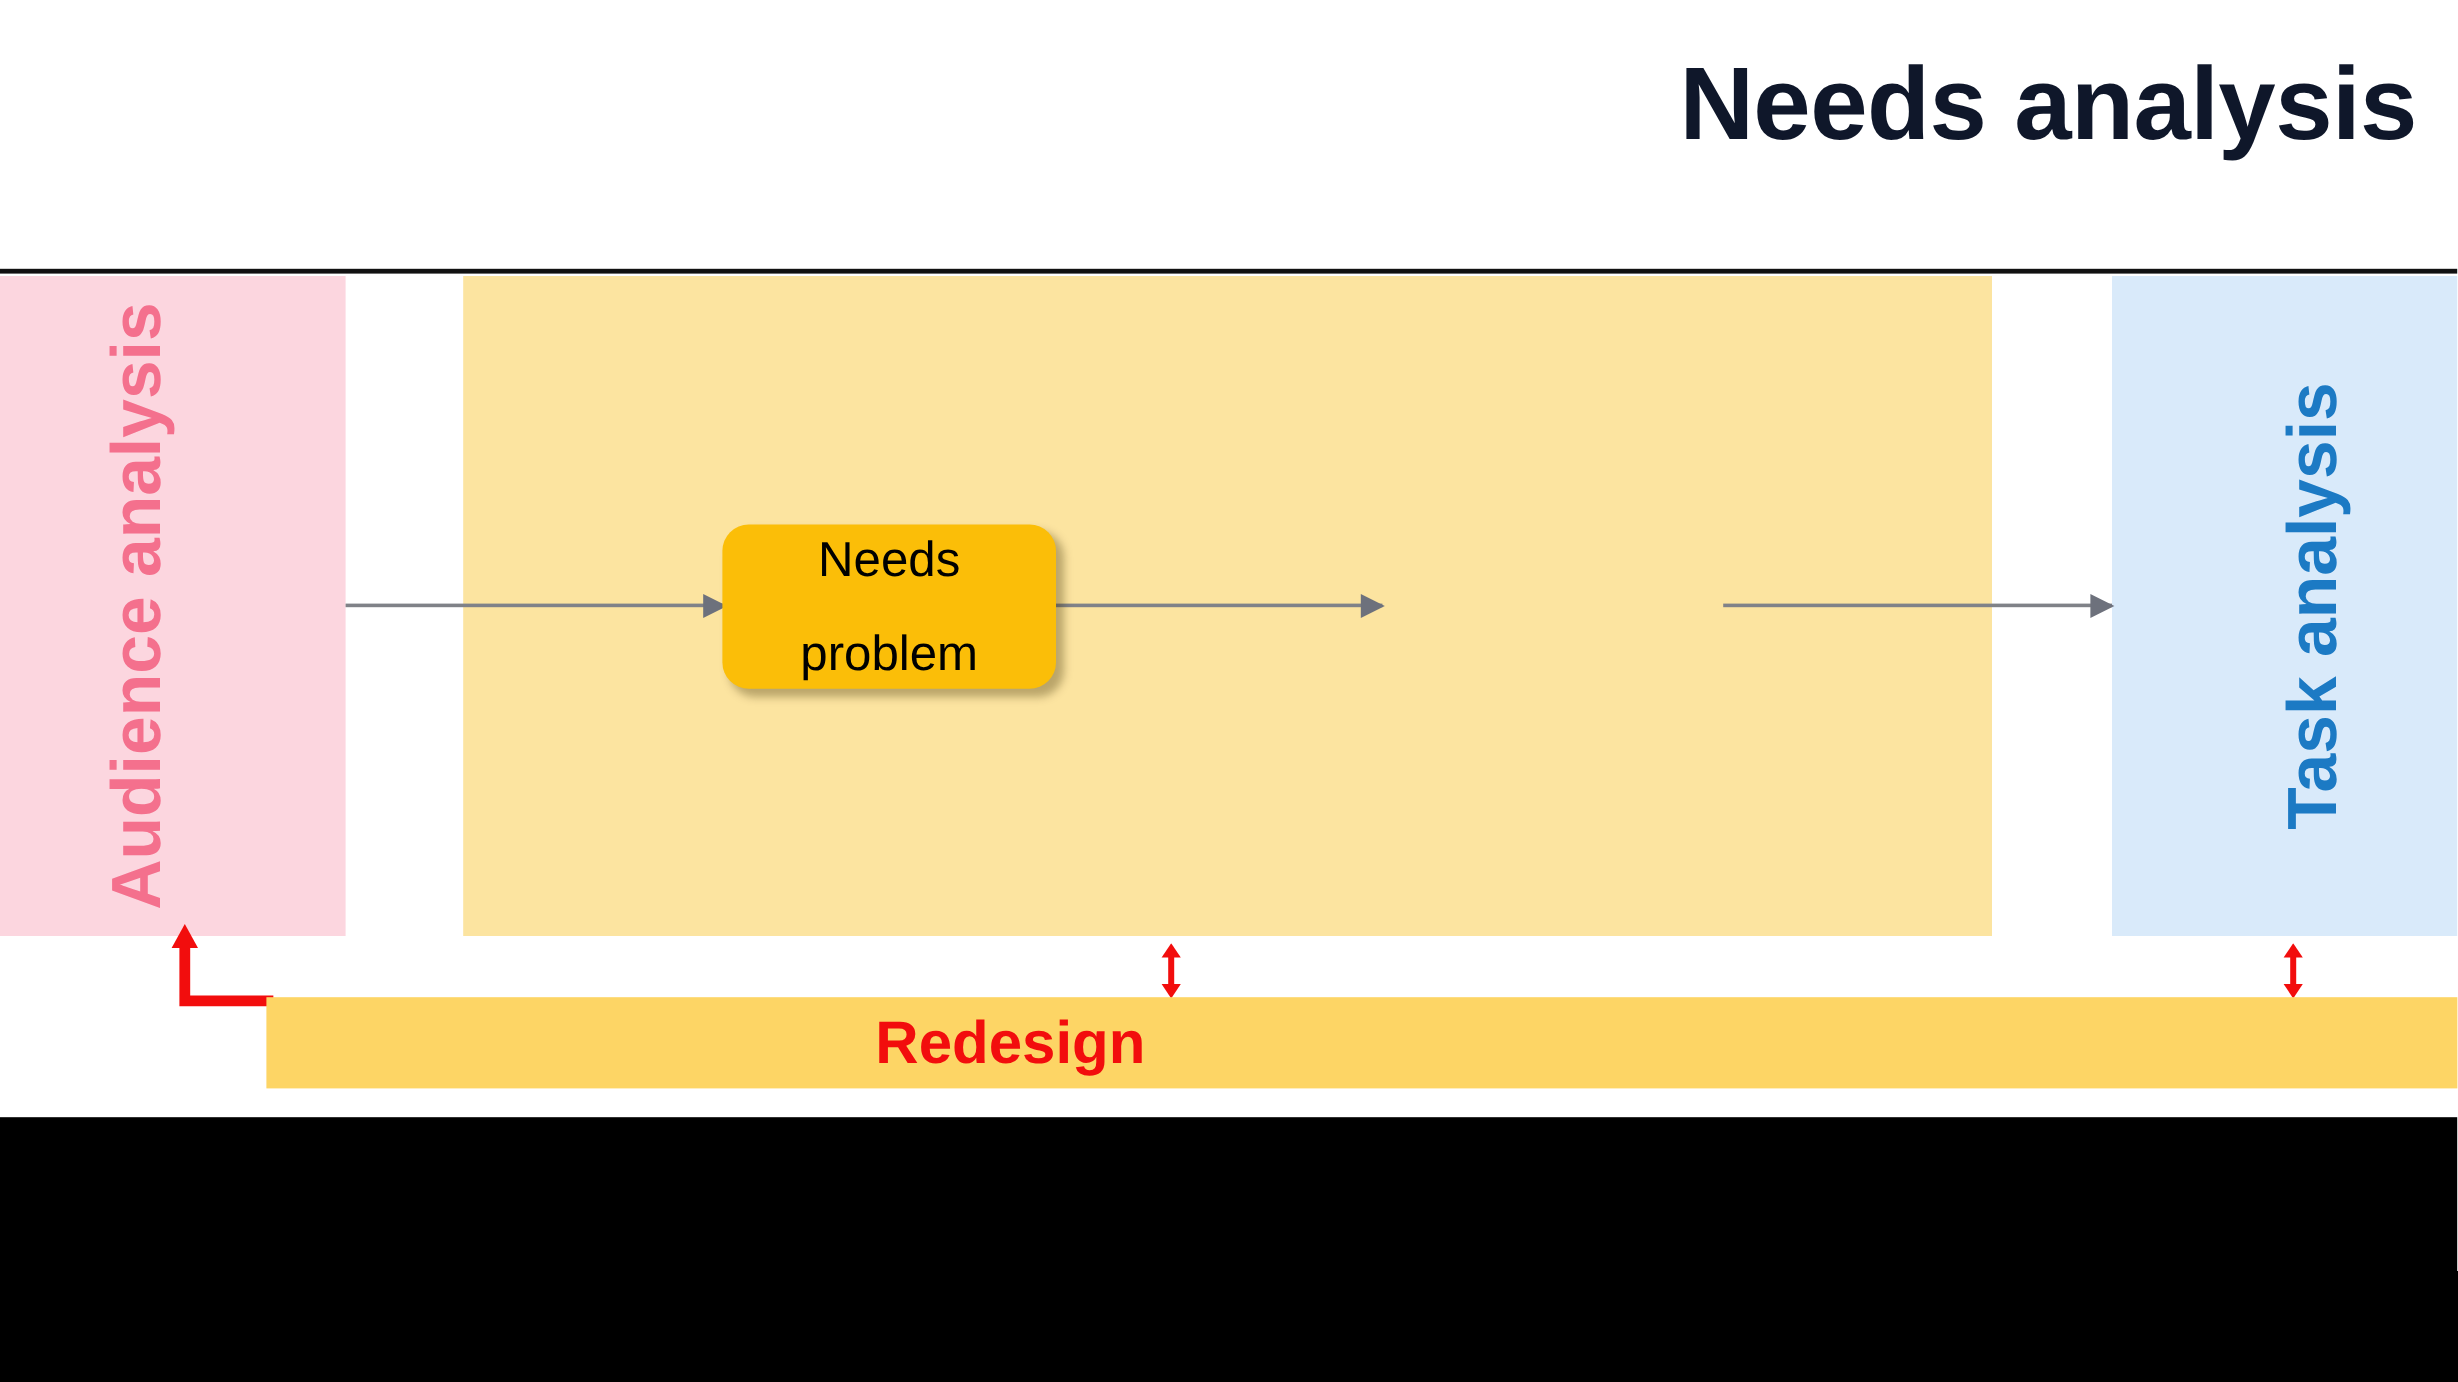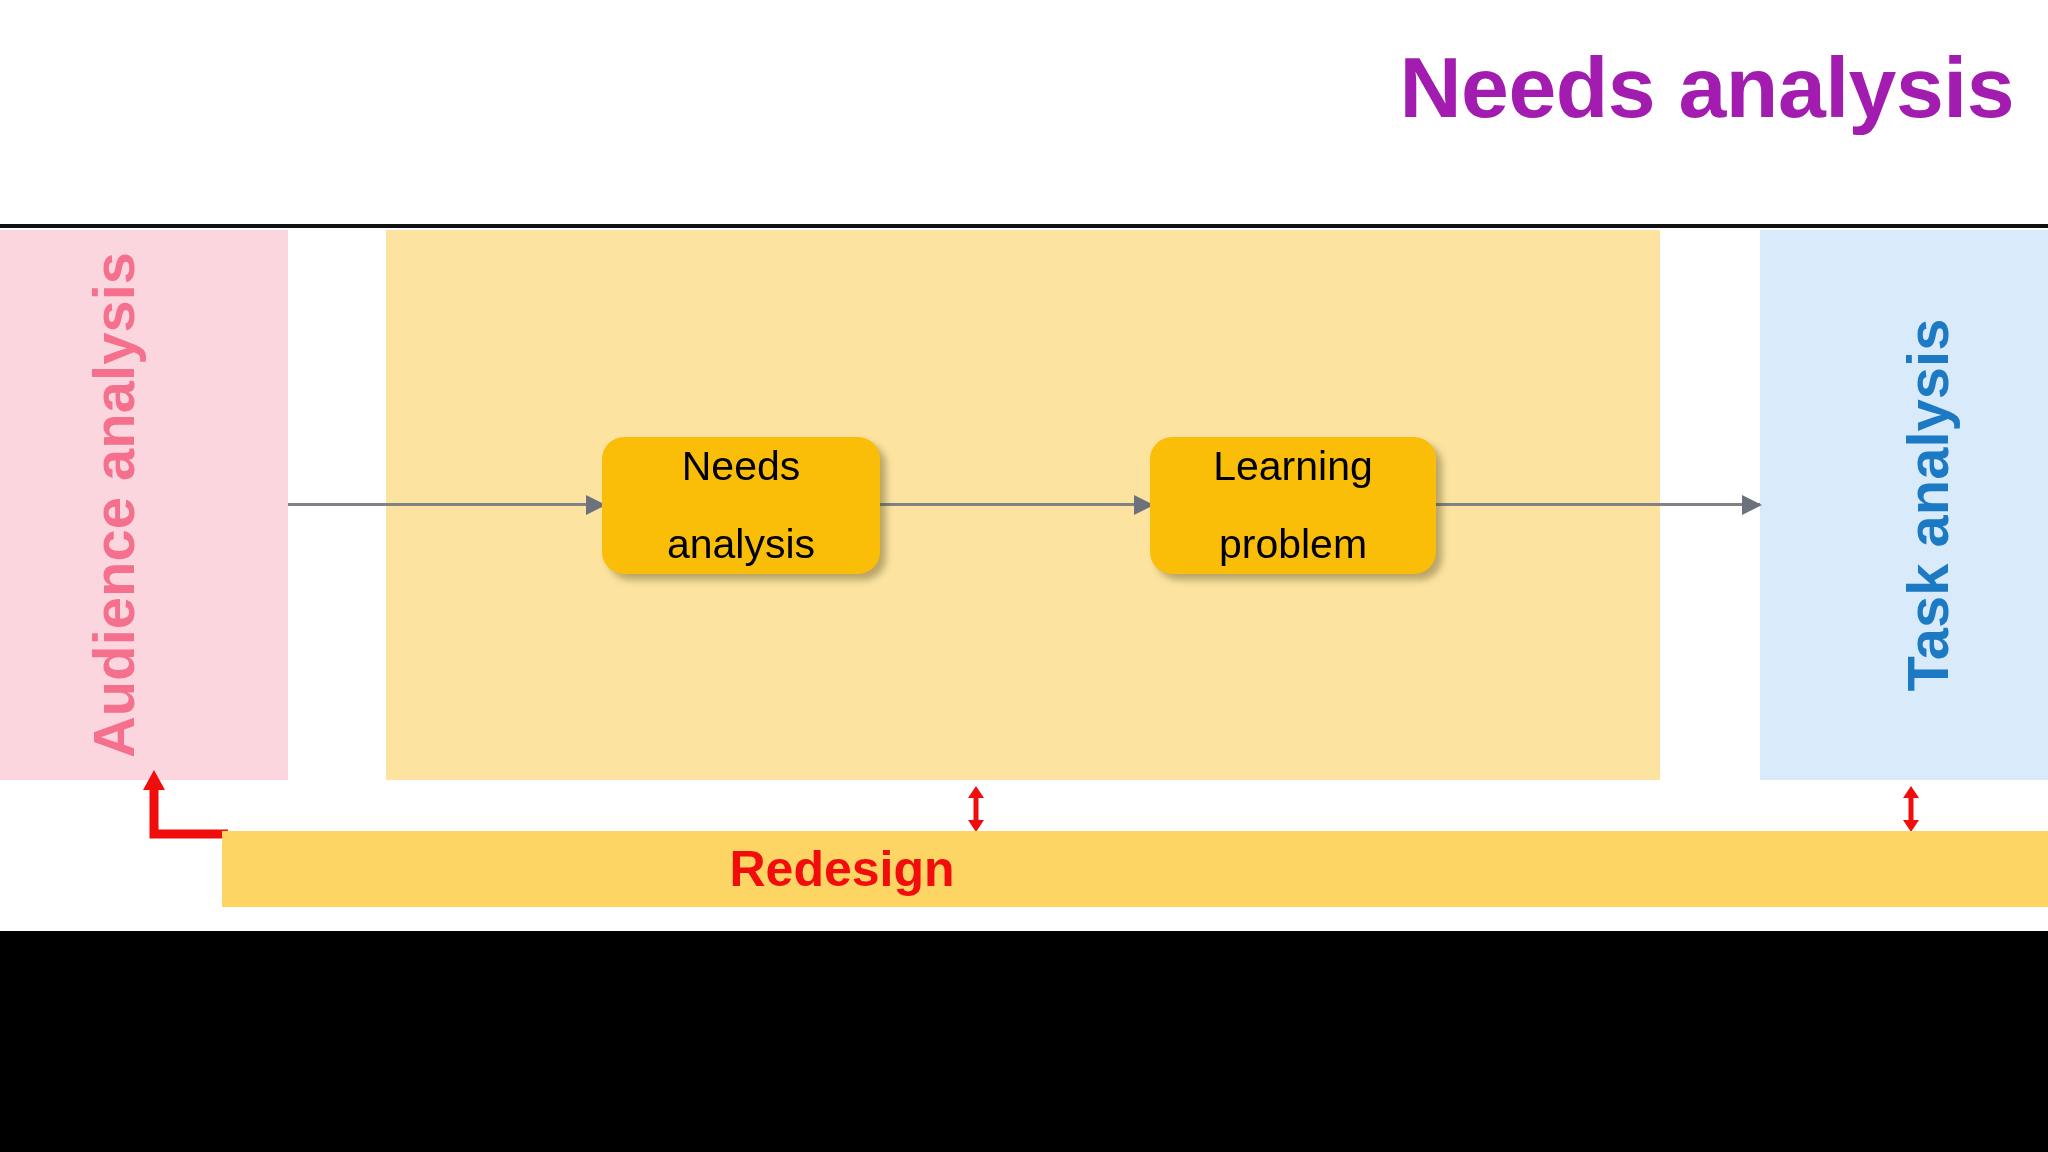--- a/index.html
+++ b/index.html
@@ -18,21 +18,21 @@
     overflow: hidden;
   }
 
   
   #title {
     position: absolute;
     right: 34px;
     top: 44px;
     font-size: 86px;
     font-weight: bold;
-    color: #a21caf;
+    color: #0f172a;
     letter-spacing: -0.5px;
     white-space: nowrap;
     line-height: 1.0;
   }
 
   
   #rule {
     position: absolute;
     left: 0;
     top: 224px;
@@ -191,27 +191,23 @@
   <div class="panel" id="panel-task">
     <div class="vlabel" id="label-task">Task analysis</div>
   </div>
 
   <div class="garrow" id="arrow-1"></div>
   <div class="garrow" id="arrow-2"></div>
   <div class="garrow" id="arrow-3"></div>
 
   <div class="pbox" id="box-needs-analysis">
     <span>Needs</span>
-    <span>analysis</span>
-  </div>
-
-  <div class="pbox" id="box-learning-problem">
-    <span>Learning</span>
     <span>problem</span>
   </div>
+
 
   <svg class="dbl-arrow" id="dbl-arrow-center" viewBox="0 0 26 46">
     <line x1="13" y1="9" x2="13" y2="37" stroke="#F20D0D" stroke-width="5"></line>
     <polygon points="13,0 21,12 5,12" fill="#F20D0D"></polygon>
     <polygon points="13,46 21,34 5,34" fill="#F20D0D"></polygon>
   </svg>
 
   <svg class="dbl-arrow" id="dbl-arrow-right" viewBox="0 0 26 46">
     <line x1="13" y1="9" x2="13" y2="37" stroke="#F20D0D" stroke-width="5"></line>
     <polygon points="13,0 21,12 5,12" fill="#F20D0D"></polygon>

